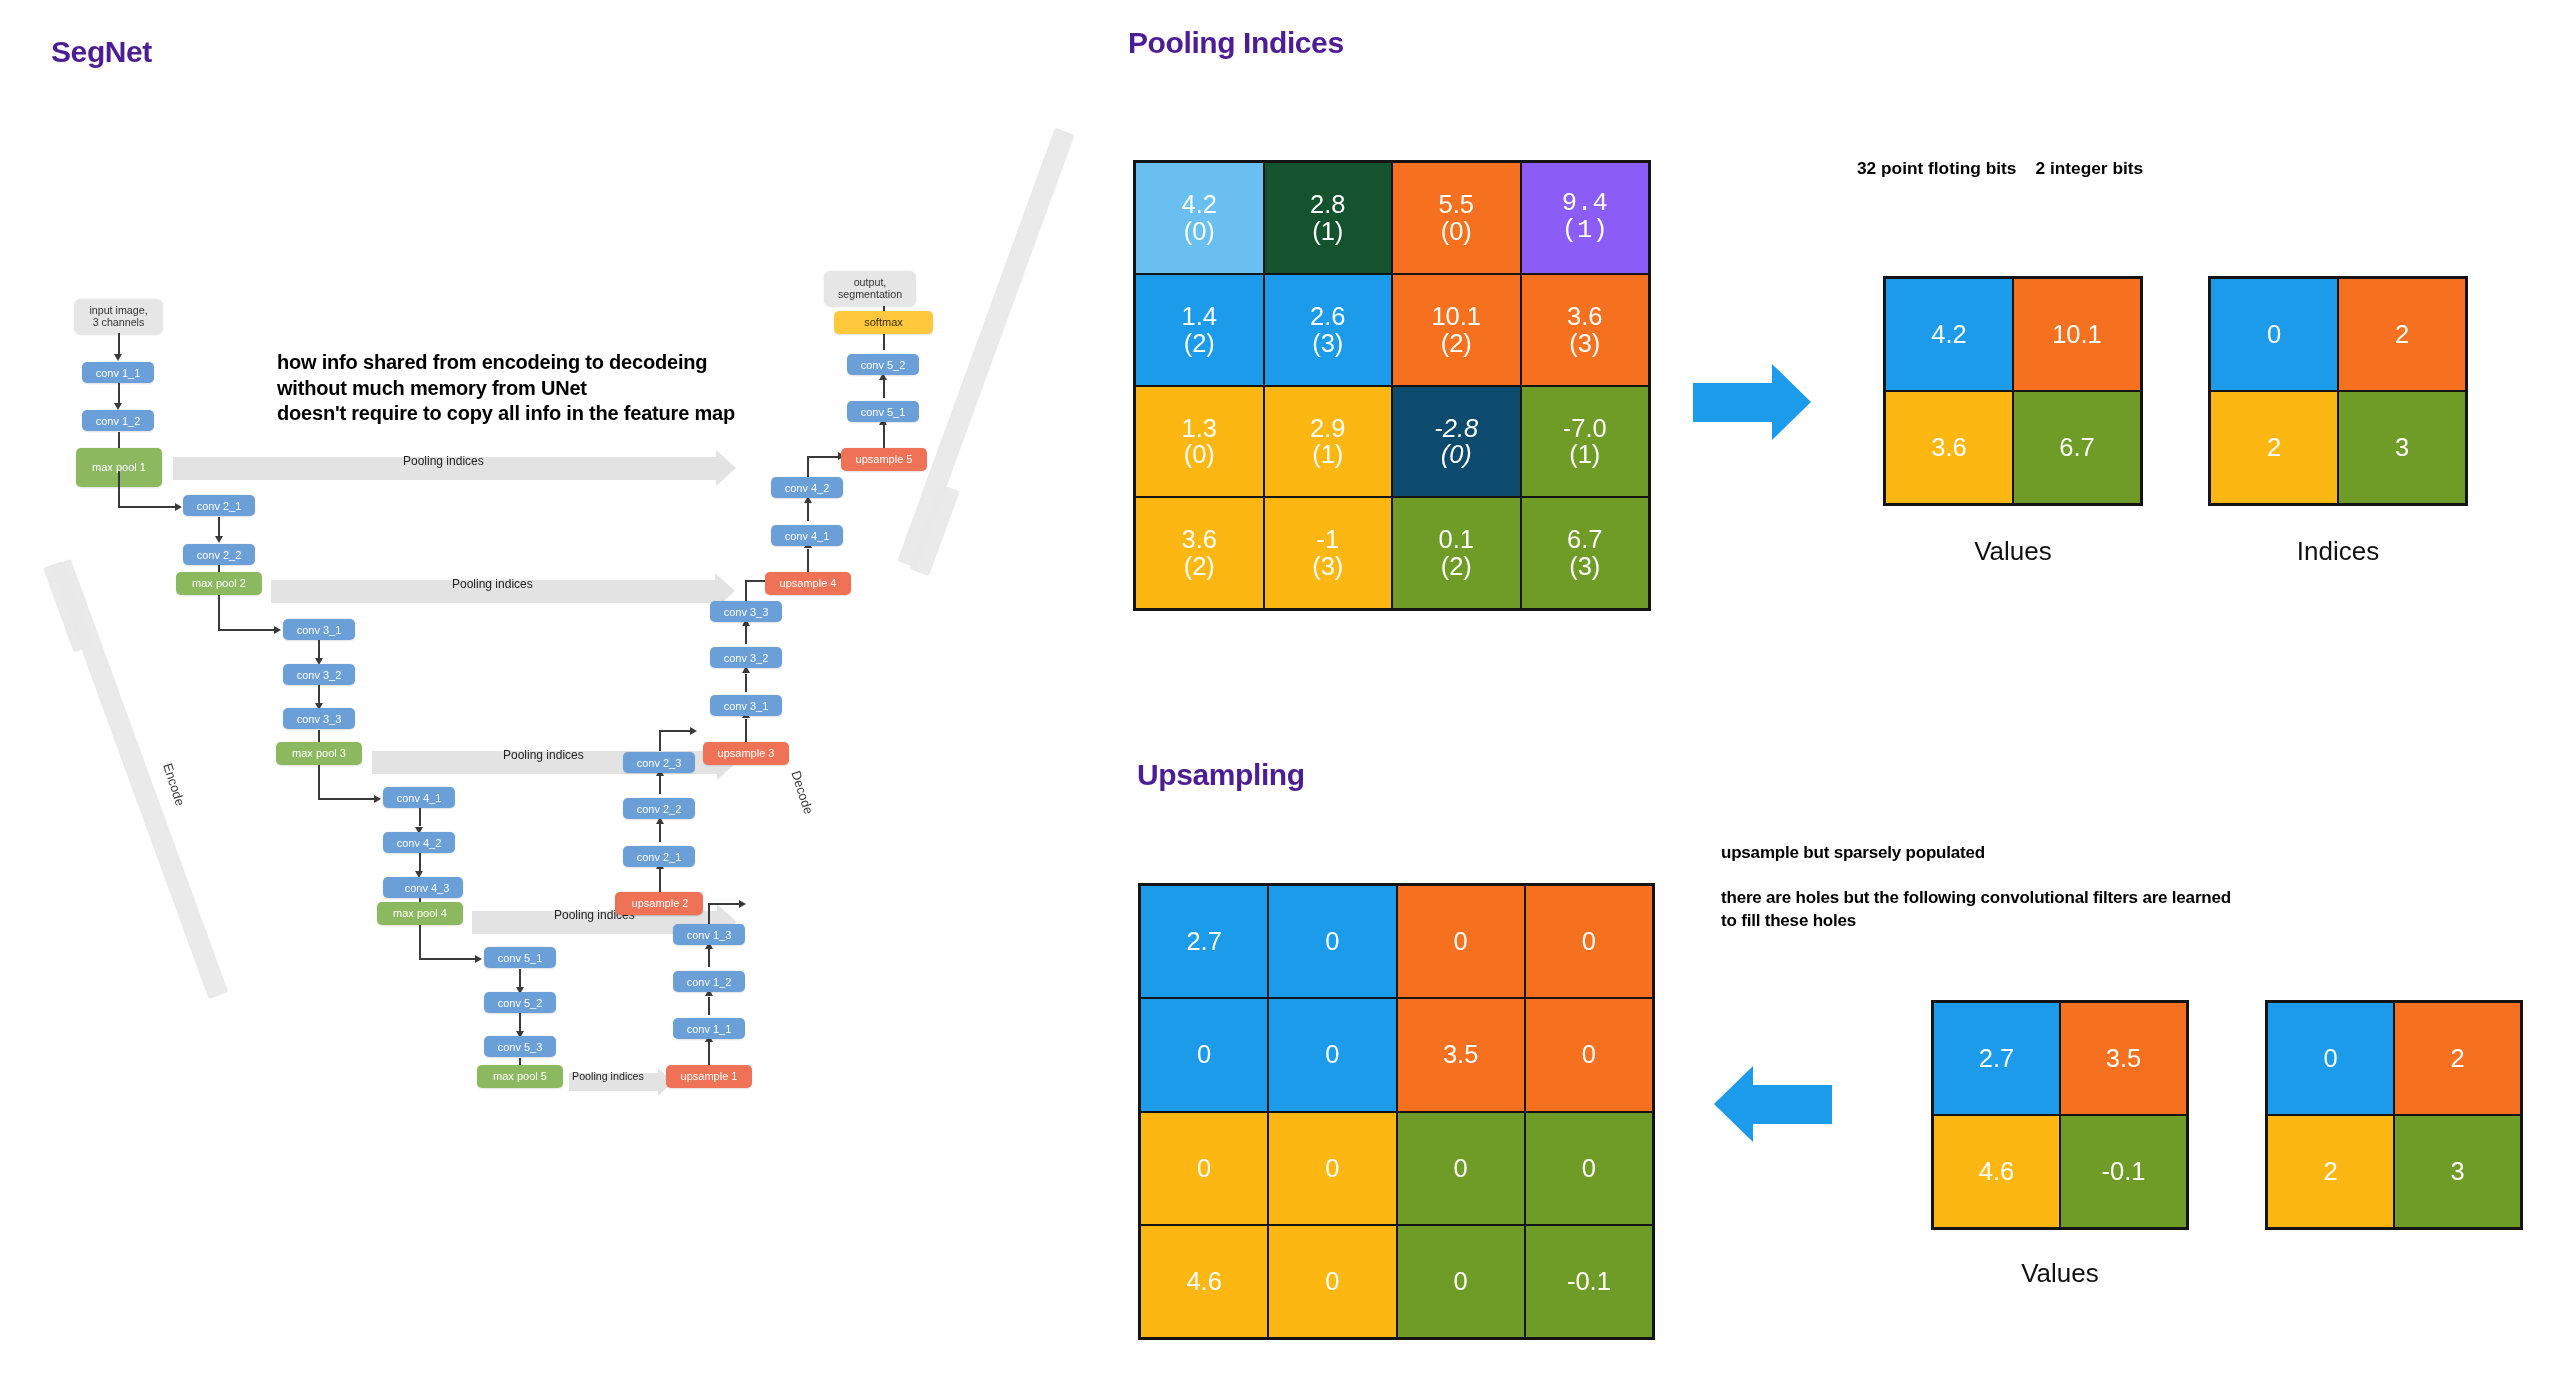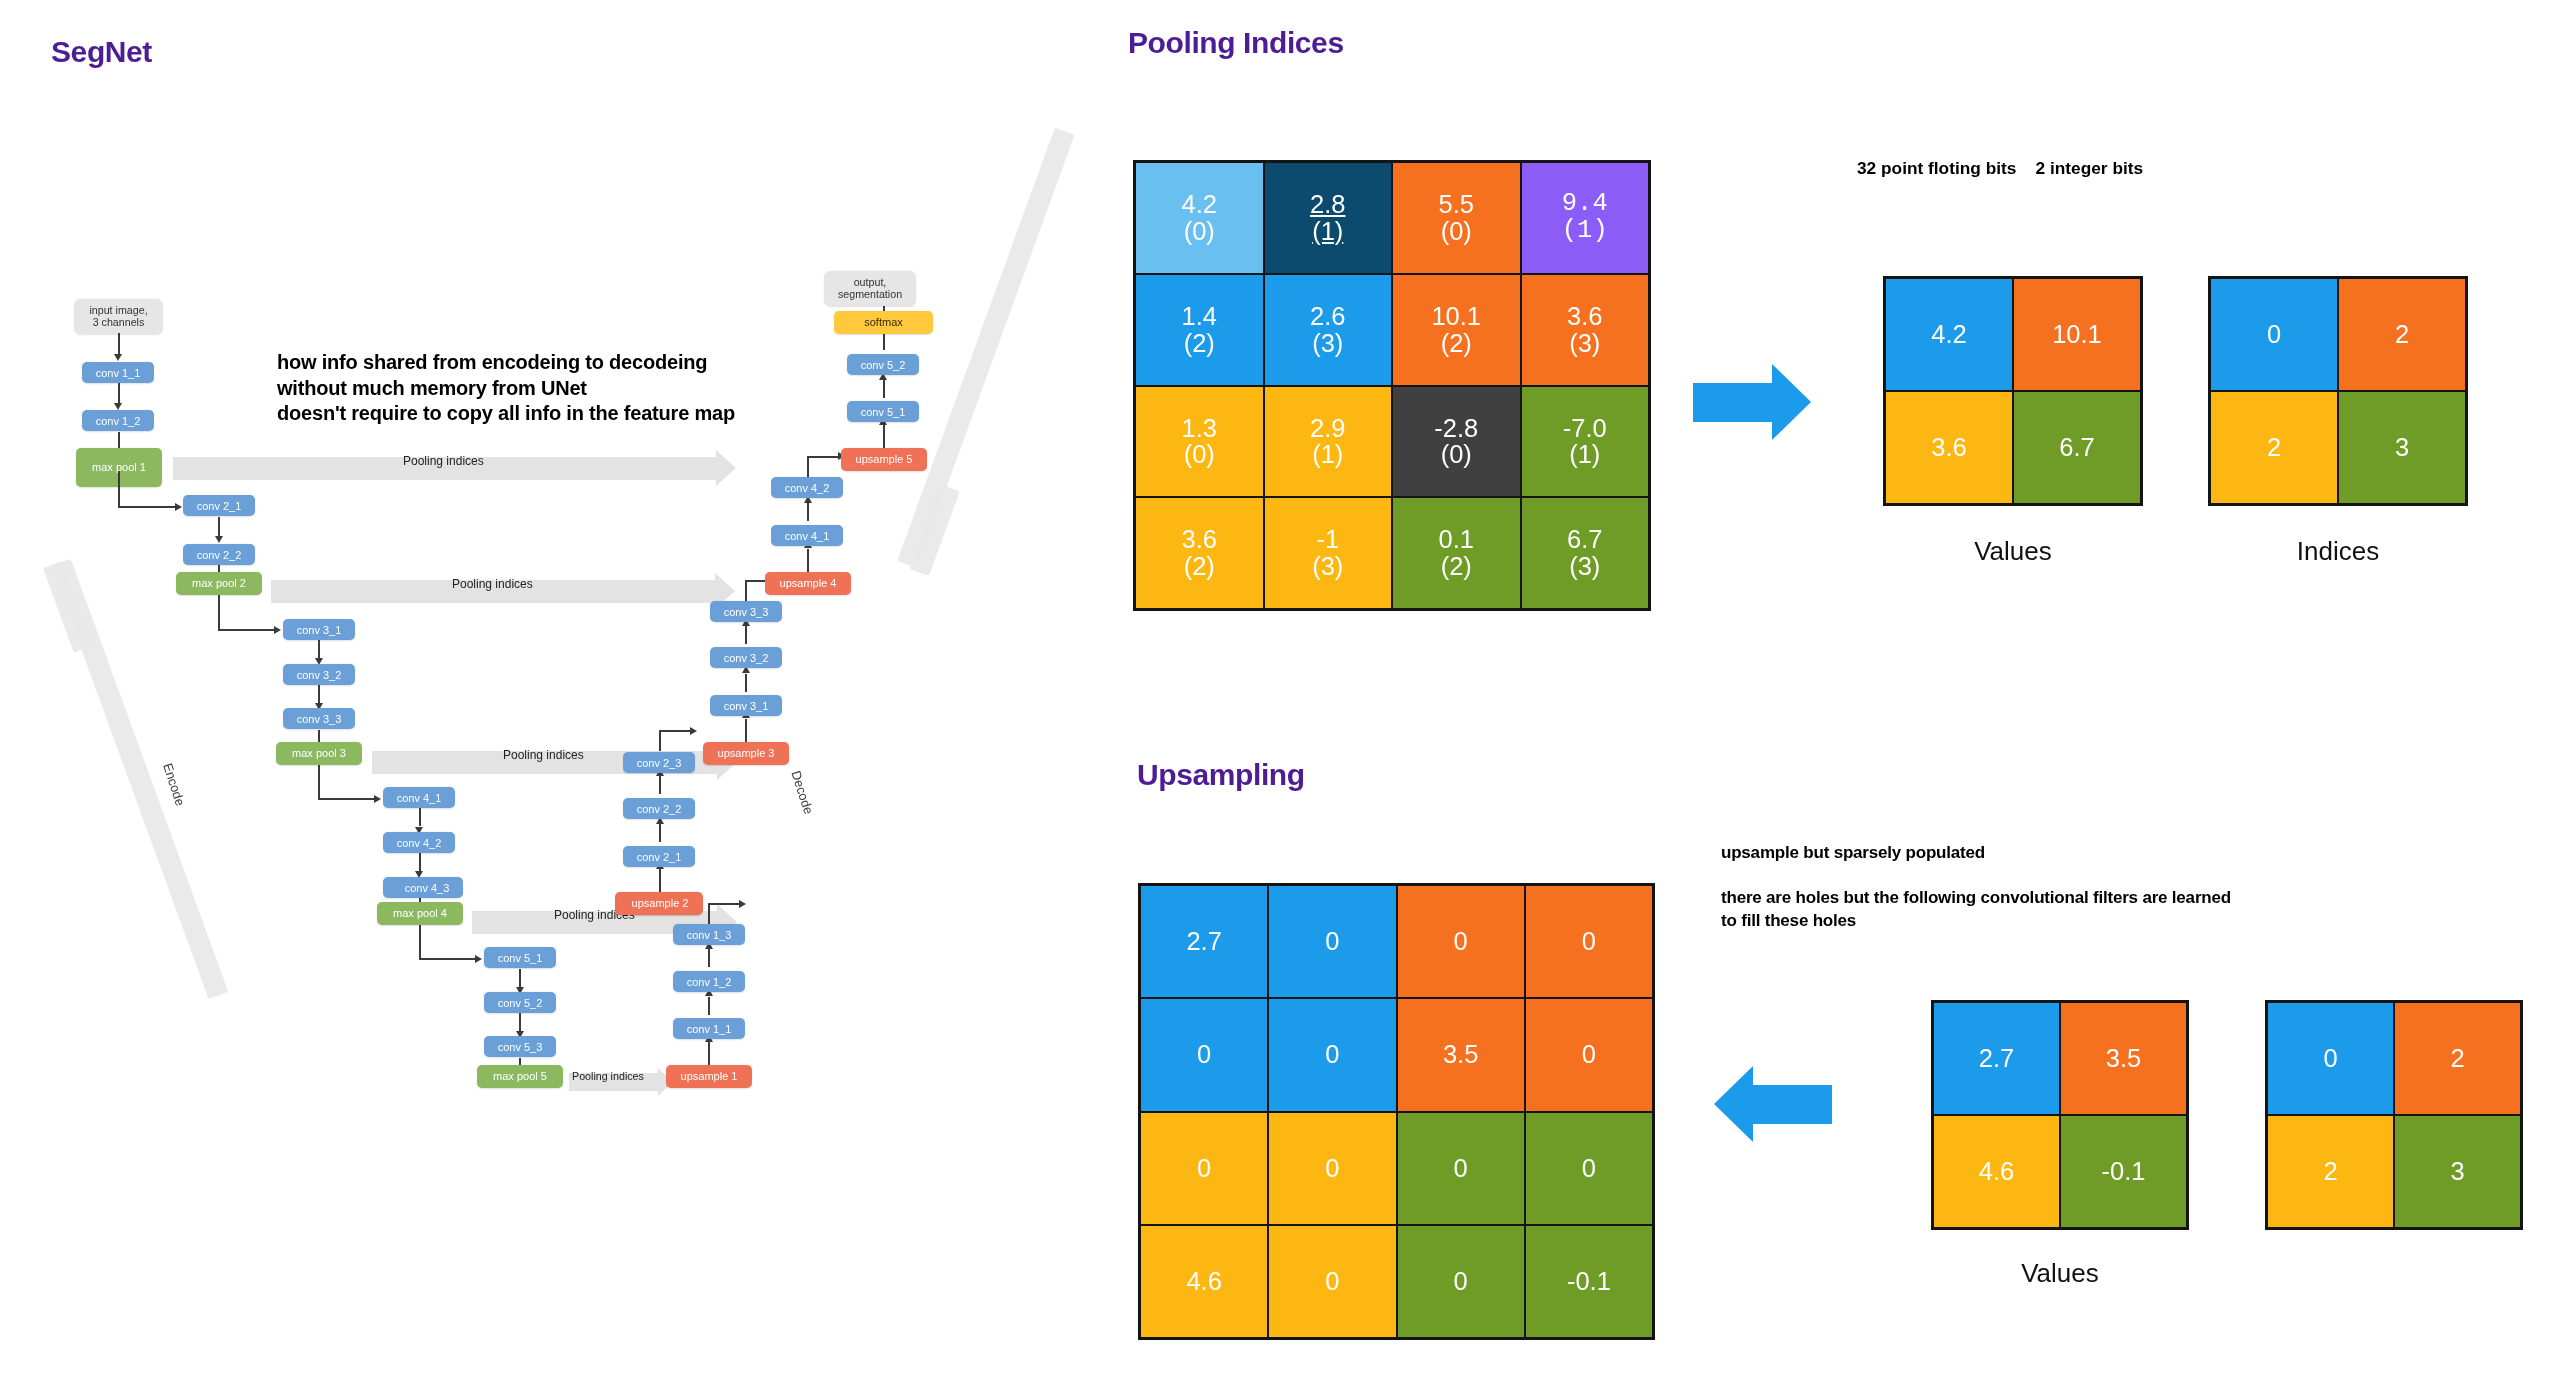--- a/index.html
+++ b/index.html
@@ -367,21 +367,21 @@
       <span>output,</span>
       <span>segmentation</span>
     </div>
   </div>
 
 <div class="matrix" id="m-pool-in" style="left:1133px;top:160px;width:518px;height:451px;grid-template-columns:repeat(4,1fr);grid-template-rows:repeat(4,1fr);">
     <div class="cell" style="background: rgb(105, 192, 240);">
       <div class="v">4.2</div>
       <div class="i">(0)</div>
     </div>
-    <div class="cell" style="background: #0c4a6e; text-decoration: underline;">
+    <div class="cell" style="background: #14532d;">
       <div class="v">2.8</div>
       <div class="i">(1)</div>
     </div>
     <div class="cell" style="background: rgb(245, 112, 31);">
       <div class="v">5.5</div>
       <div class="i">(0)</div>
     </div>
     <div class="cell" style="background: #8b5cf6; font-family: Liberation Mono, monospace;">
       <div class="v">9.4</div>
       <div class="i">(1)</div>
@@ -403,21 +403,21 @@
       <div class="i">(3)</div>
     </div>
     <div class="cell" style="background: rgb(252, 183, 19);">
       <div class="v">1.3</div>
       <div class="i">(0)</div>
     </div>
     <div class="cell" style="background: rgb(252, 183, 19);">
       <div class="v">2.9</div>
       <div class="i">(1)</div>
     </div>
-    <div class="cell" style="background: #404040;">
+    <div class="cell" style="background: #0c4a6e; font-style: italic;">
       <div class="v">-2.8</div>
       <div class="i">(0)</div>
     </div>
     <div class="cell" style="background: rgb(111, 156, 39);">
       <div class="v">-7.0</div>
       <div class="i">(1)</div>
     </div>
     <div class="cell" style="background: rgb(252, 183, 19);">
       <div class="v">3.6</div>
       <div class="i">(2)</div>

